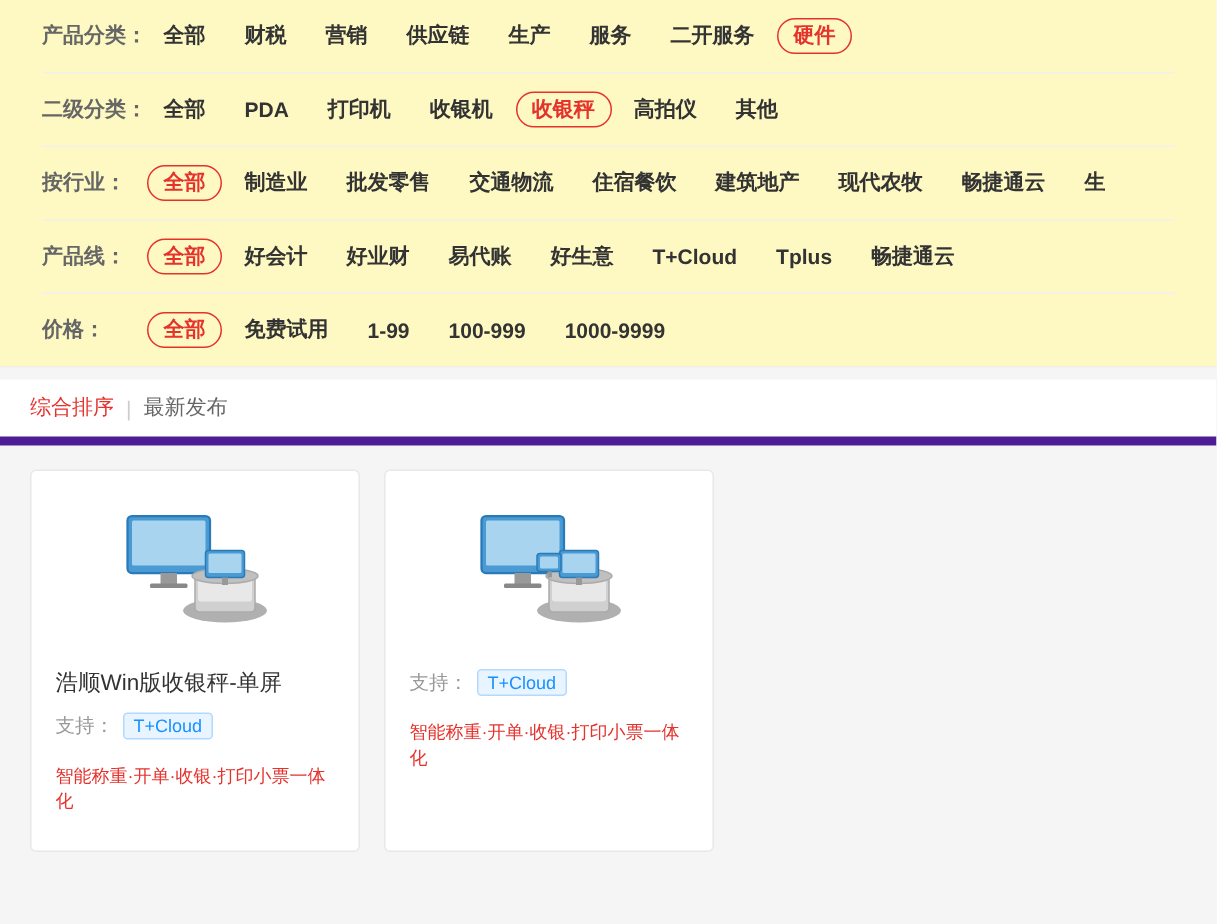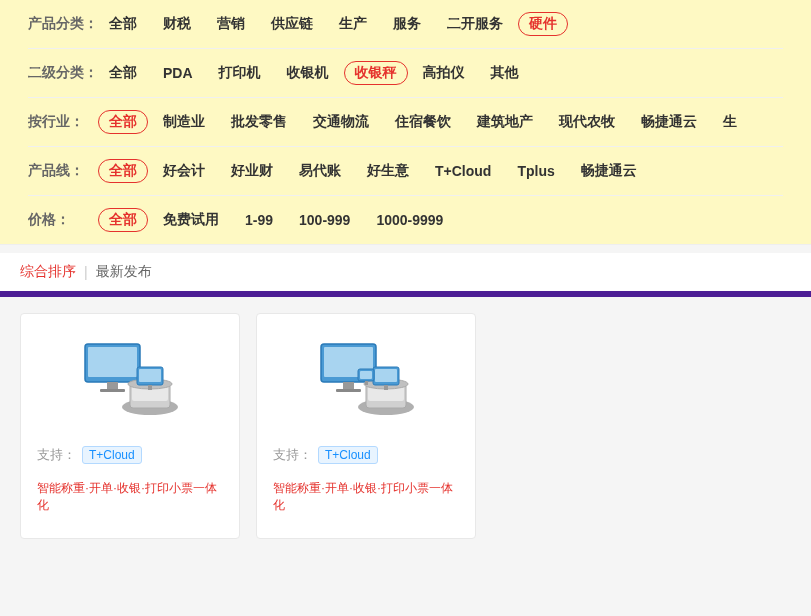--- a/index.html
+++ b/index.html
@@ -240,20 +240,21 @@
         <rect x="55" y="45" width="40" height="24" rx="3" fill="#d0d0d0" stroke="#aaa" stroke-width="1"></rect>
         <rect x="57" y="47" width="36" height="15" rx="2" fill="#e8e8e8"></rect>
 
         <ellipse cx="75" cy="45" rx="22" ry="5" fill="#c0c0c0" stroke="#aaa" stroke-width="1"></ellipse>
 
         <rect x="62" y="28" width="26" height="18" rx="2" fill="#4a9ad4" stroke="#2a7ab8" stroke-width="1"></rect>
         <rect x="64" y="30" width="22" height="13" rx="1" fill="#a8d4f0"></rect>
         <rect x="73" y="46" width="4" height="5" fill="#999"></rect>
       </svg>
     </div>
+    <div class="product-name">浩顺Win版收银秤-单屏</div>
     <div class="product-support">
       <span>支持：</span>
       <span class="support-badge">T+Cloud</span>
     </div>
     <div class="product-desc">智能称重·开单·收银·打印小票一体化</div>
   </div>
 
   <div class="product-card">
     <div class="product-image">
       <svg viewBox="0 0 110 90" xmlns="http://www.w3.org/2000/svg">

